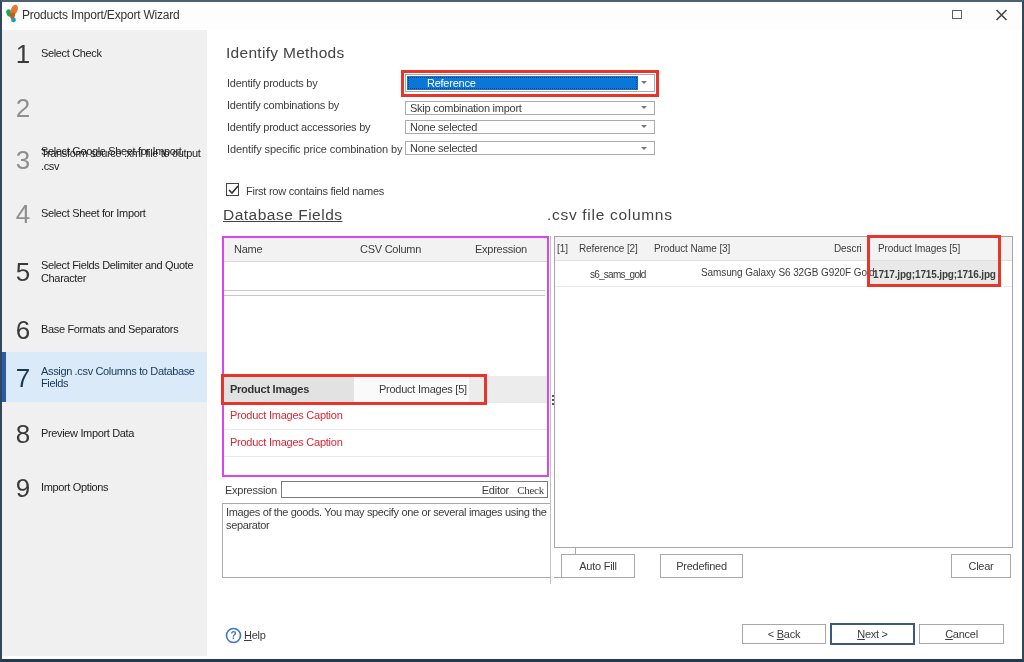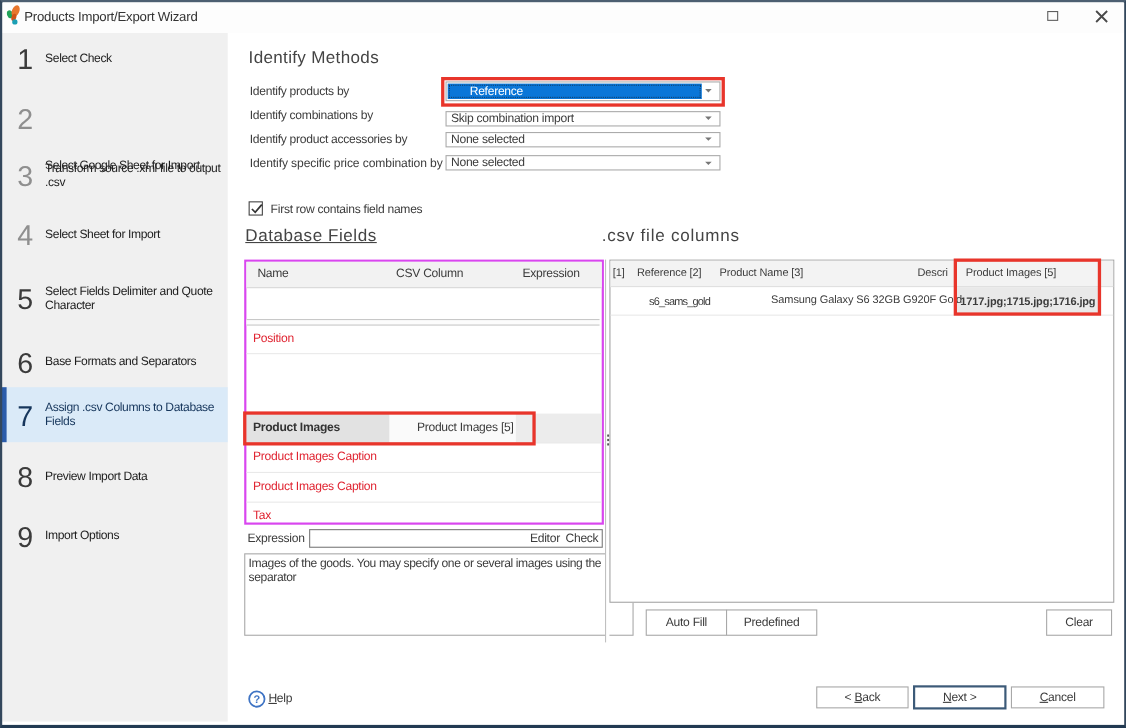--- a/index.html
+++ b/index.html
@@ -112,45 +112,39 @@
 <div class="abs lbl" style="left:246px;top:185px;">First row contains field names</div>
 
 <div class="abs h1" style="left:223px;top:206px;letter-spacing:0.5px;text-decoration:underline;">Database Fields</div>
 <div class="ltable">
   <div class="lhead">
     <div class="abs lbl" style="left:10px;top:5px;">Name</div>
     <div class="abs lbl" style="left:136px;top:5px;">CSV Column</div>
     <div class="abs lbl" style="left:251px;top:5px;">Expression</div>
   </div>
   <div class="abs" style="left:0;top:52px;width:321px;height:5.5px;border-top:1px solid #c8c8c8;border-bottom:1px solid #c8c8c8;background:#fcfcfc;"></div>
-  <div class="row" style="top:57px;">
-      <div class="abs lbl red" style="left:6px;top:7px;">Position</div>
-    </div>
   <div class="row" style="top:138px;background:#ececec;">
     <div class="abs" style="left:0;top:0;width:130px;height:26px;background:#e2e2e2;"></div>
     <div class="abs" style="left:130px;top:0;width:115px;height:26px;background:#fafafa;"></div>
     <div class="abs lbl" style="left:6px;top:6.5px;font-weight:bold;color:#333;">Product Images</div>
     <div class="abs lbl" style="left:155px;top:6.5px;color:#3c3c3c;">Product Images [5]</div>
   </div>
   <div class="row" style="top:165px;">
       <div class="abs lbl red" style="left:6px;top:6px;">Product Images Caption</div>
     </div>
   <div class="row" style="top:192px;">
       <div class="abs lbl red" style="left:6px;top:6px;">Product Images Caption</div>
     </div>
-  <div class="row" style="top:219px;height:21px;border-bottom:none;">
-      <div class="abs lbl red" style="left:6px;top:6px;">Tax</div>
-    </div>
 </div>
 <div class="redbox" style="left:221px;top:373.5px;width:266px;height:31px;"></div>
 
 <div class="abs lbl" style="left:225px;top:484px;">Expression</div>
 <div class="abs" style="left:281px;top:481px;width:267px;height:17px;border:1px solid #7a7a7a;background:#fff;">
   <div class="abs lbl" style="right:38px;top:2px;">Editor</div>
-  <div class="abs lbl" style="right:3px;top:2px;">Check</div>
+  <div class="abs lbl" style="right:3px;top:2px;font-family:Liberation Serif, serif;">Check</div>
 </div>
 <div class="abs" style="left:222px;top:503px;width:354px;height:75px;border:1px solid #a9a9a9;background:#fff;">
   <div class="abs lbl" style="left:3px;top:2px;line-height:13px;white-space:pre;letter-spacing:-0.35px;">Images of the goods. You may specify one or several images using the
 separator</div>
 </div>
 
 <div class="splitter">
   <div class="abs" style="left:1.8px;top:159px;width:2px;height:2px;background:#555;"></div>
   <div class="abs" style="left:1.8px;top:163px;width:2px;height:2px;background:#555;"></div>
   <div class="abs" style="left:1.8px;top:166.5px;width:2px;height:2px;background:#555;"></div>
@@ -167,21 +161,21 @@
   </div>
   <div class="abs" style="left:0;top:24px;width:100%;height:26px;border-bottom:1px solid #e9e9e9;">
     <div class="abs" style="left:313px;top:0;width:133px;height:25px;background:#e9e9e9;"></div>
     <div class="abs rt" style="left:35px;top:8px;letter-spacing:-0.75px;">s6_sams_gold</div>
     <div class="abs rt" style="left:98px;top:6px;margin-left:48px;">Samsung Galaxy S6 32GB G920F Gold</div>
     <div class="abs rt" style="left:318px;top:8px;font-weight:bold;letter-spacing:-0.15px;">1717.jpg;1715.jpg;1716.jpg</div>
   </div>
 </div>
 <div class="redbox" style="left:867px;top:235px;width:134px;height:52px;"></div>
 
-<div class="btn" style="left:587px;top:554px;width:74px;height:24px;line-height:22px;">Auto Fill</div>
+<div class="btn" style="left:561px;top:554px;width:74px;height:24px;line-height:22px;">Auto Fill</div>
 <div class="btn" style="left:660px;top:554px;width:83px;height:24px;line-height:22px;">Predefined</div>
 <div class="btn" style="left:951px;top:554px;width:60px;height:24px;line-height:22px;">Clear</div>
 
 <svg class="abs" style="left:225px;top:627px;" width="17" height="17" viewBox="0 0 17 17">
   <circle cx="8.5" cy="8.5" r="7" fill="none" stroke="#3f74c4" stroke-width="1.6"></circle>
   <text x="8.5" y="12" font-size="10" font-weight="bold" fill="#3f74c4" text-anchor="middle" font-family="Liberation Sans">?</text>
 </svg>
 <div class="abs lbl" style="left:244px;top:629px;"><u class="u">H</u>elp</div>
 
 <div class="btn" style="left:742px;top:624px;width:84px;height:20px;line-height:18px;">&lt; <u class="u">B</u>ack</div>

